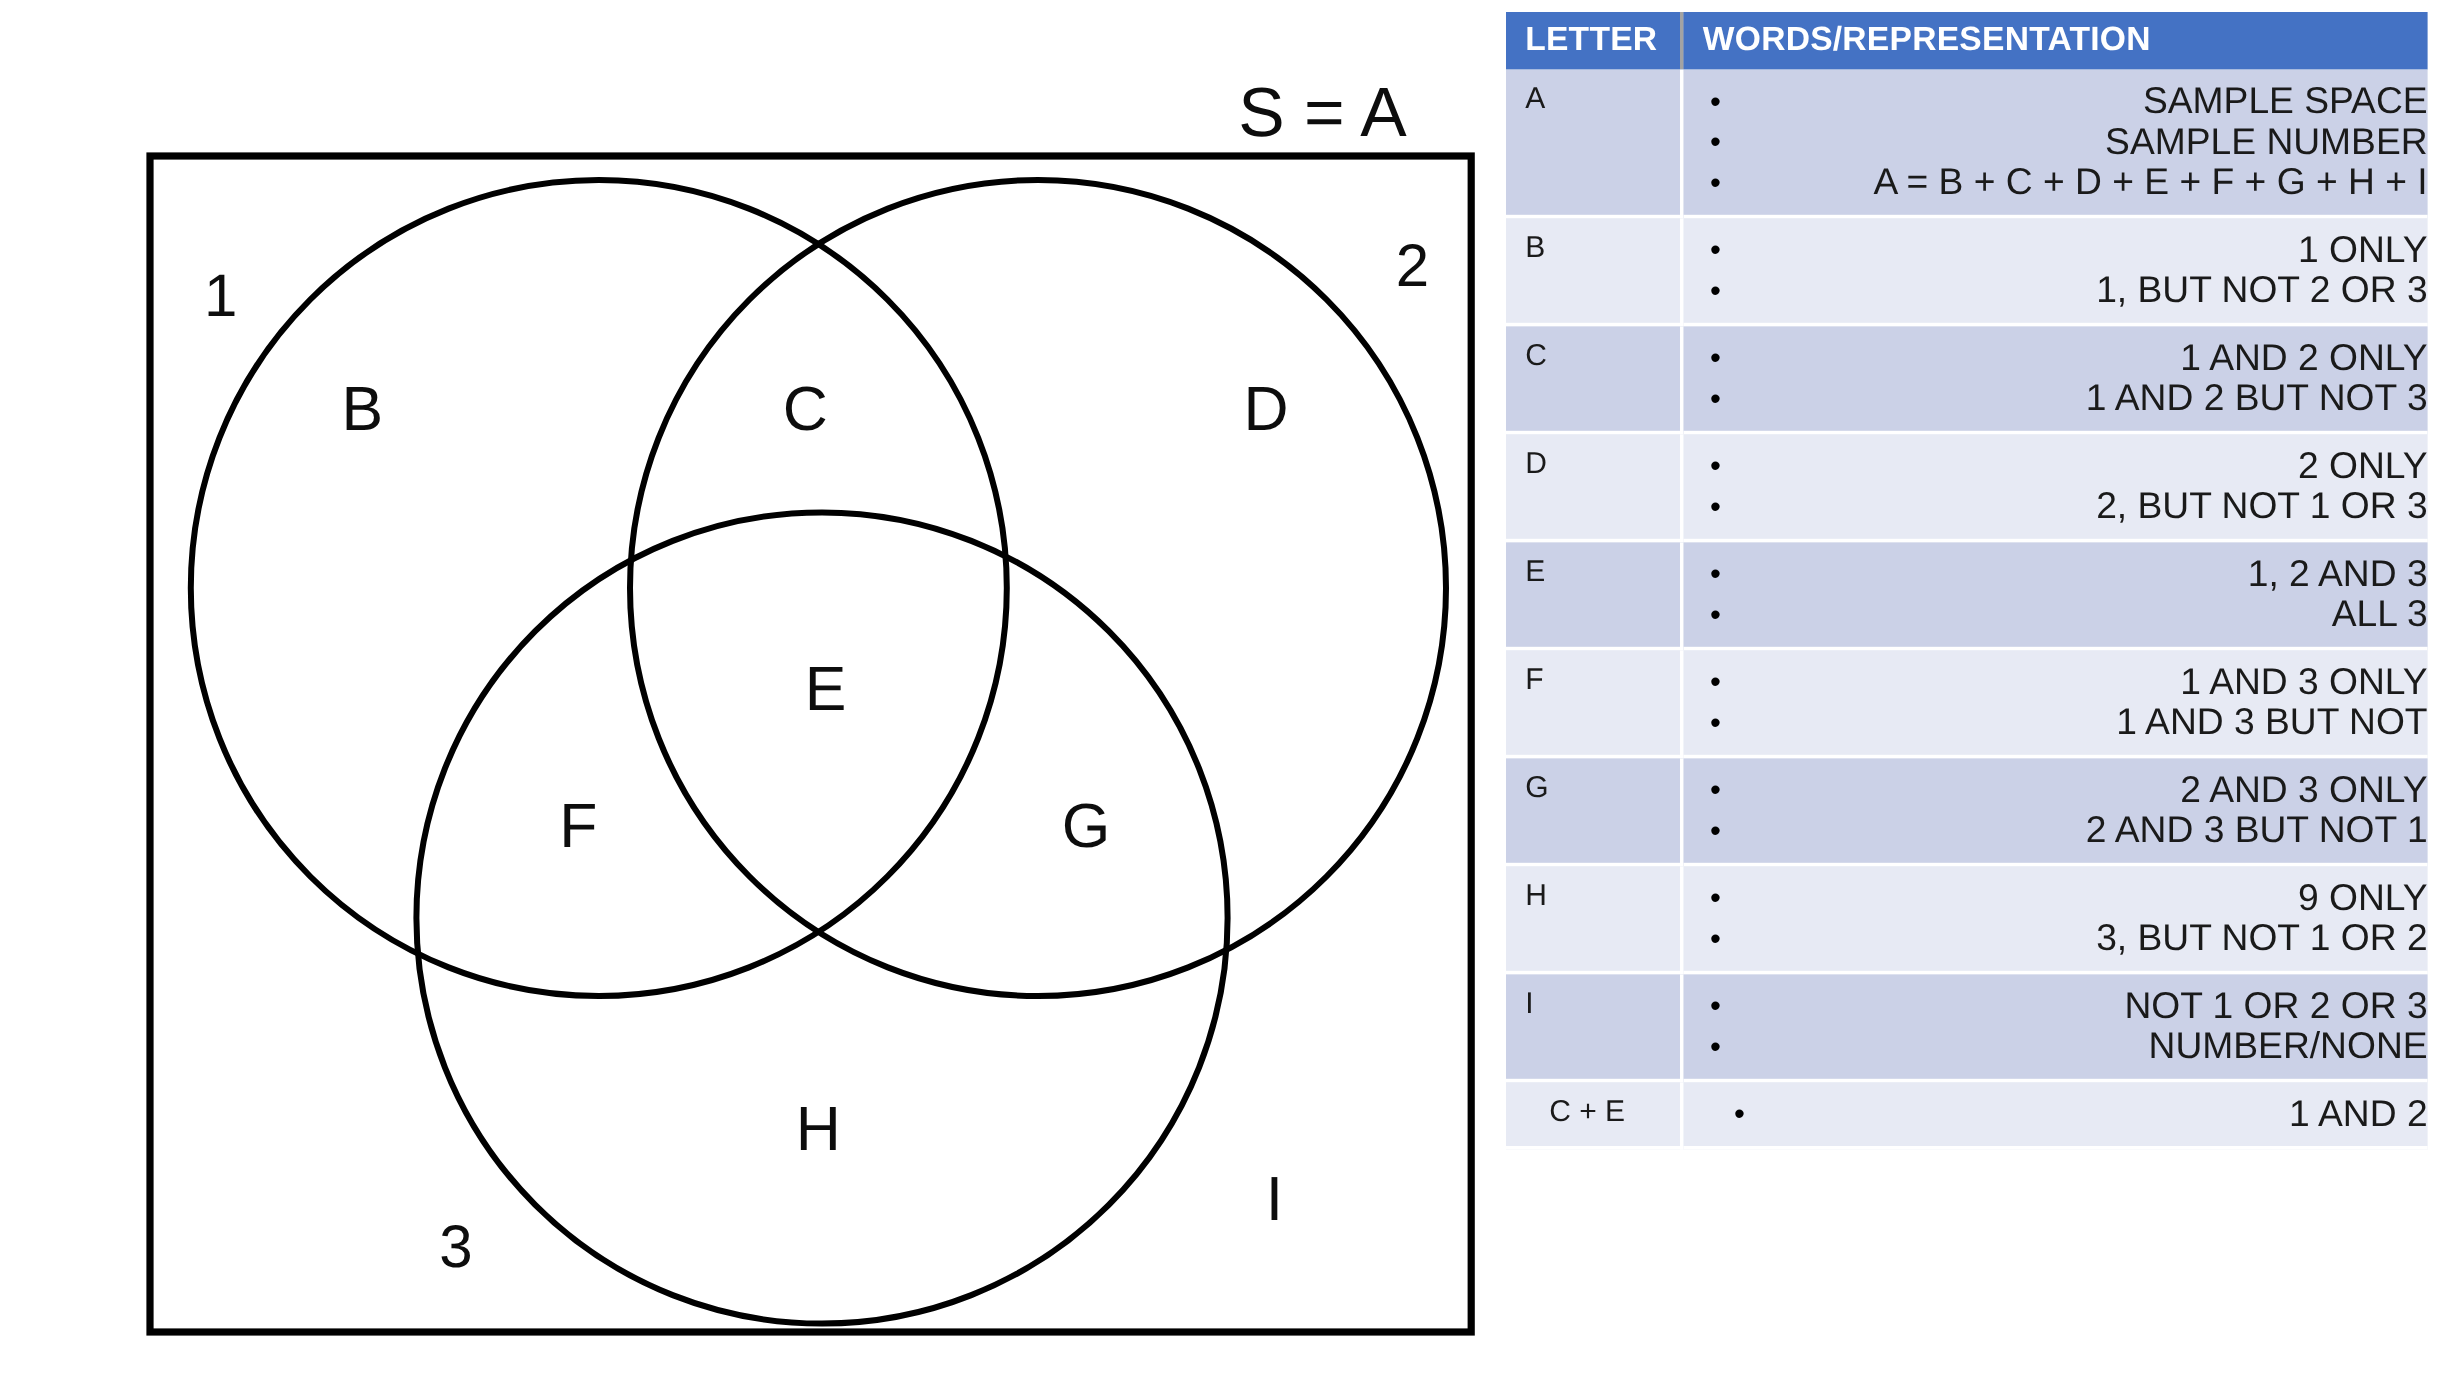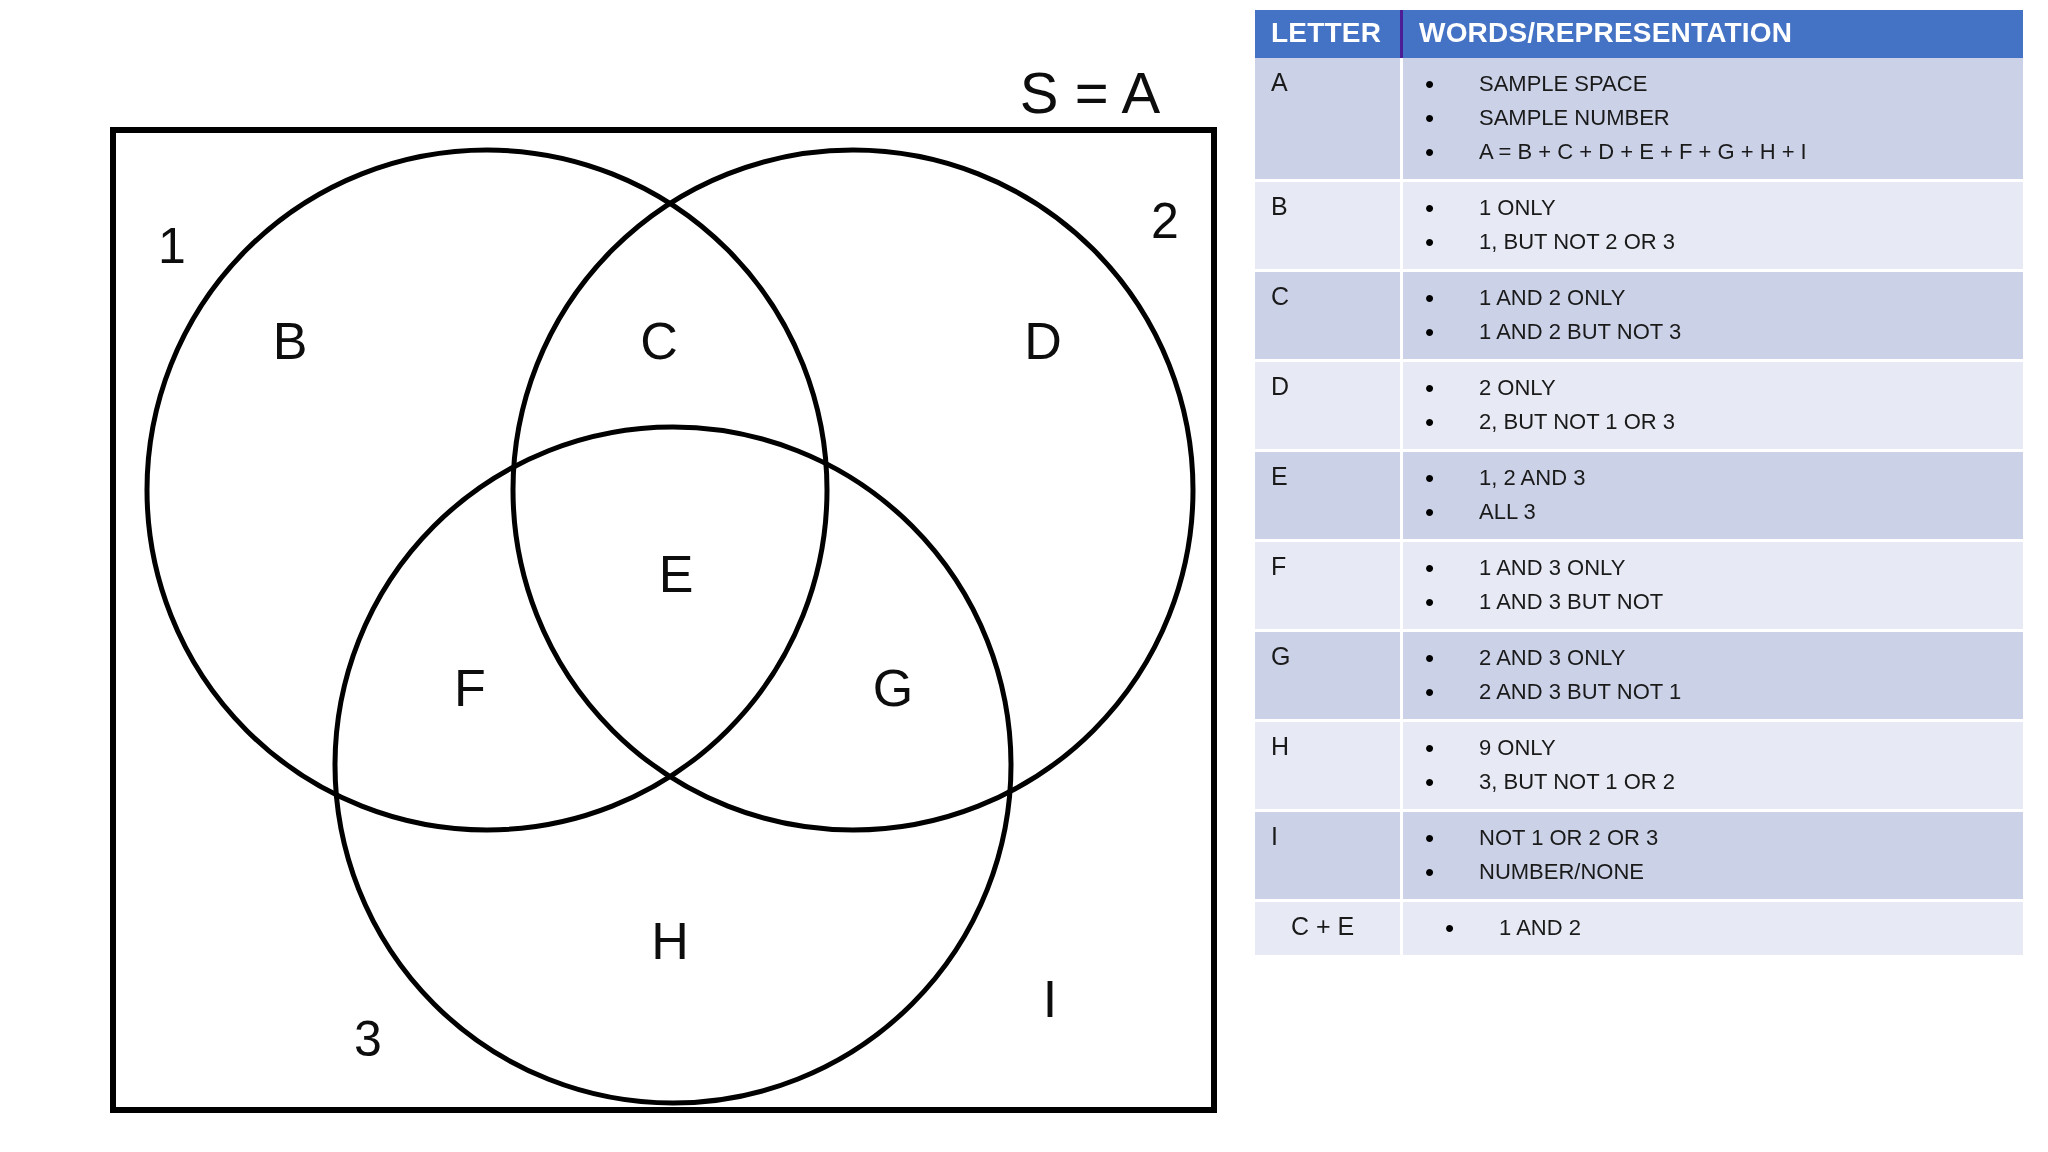--- a/index.html
+++ b/index.html
@@ -6,21 +6,21 @@
   html,body{margin:0;padding:0;}
   body{
     width:2048px;height:1152px;
     background:#ffffff;
     font-family:"Liberation Sans", sans-serif;
     overflow:hidden;
     position:relative;
   }
   
   #venn-panel{
-    position:absolute;left:0;top:0;width:1248px;height:1108px;
+    position:absolute;left:0;top:0;width:1248px;height:1108px;padding-left:12px;
   }
   #venn-svg{display:block;}
   .venn-label{
     font-family:"Liberation Sans", sans-serif;
     fill:#0d0d0d;
     font-size:52px;
     text-anchor:middle;
     dominant-baseline:middle;
   }
   .venn-num{
@@ -55,21 +55,21 @@
   }
   table.legend th{
     background:#4472C4;
     color:#ffffff;
     font-size:28px;
     font-weight:bold;
     text-align:left;
     padding:7px 0 9px 16px;
     letter-spacing:0.2px;
     vertical-align:middle;
-    border-right:3px solid #4c1d95;
+    border-right:3px solid #a3a3a3;
     height:44px;
     box-sizing:border-box;
   }
   table.legend th.last{border-right:none;}
   table.legend td{
     vertical-align:top;
     font-size:25px;
     color:#1a1a1a;
     border-right:3px solid #ffffff;
     border-bottom:3px solid #ffffff;
@@ -90,23 +90,24 @@
   }
   ul.bullets{
     list-style:none;
     margin:0;
     padding:9px 0 10px 0;
   }
   ul.bullets li{
     position:relative;
     padding:0 0 0 76px;
     line-height:34px;
-    font-size:22px;
+    font-size:31px;
     color:#1a1a1a;
     white-space:nowrap;
+    text-align:right;
   }
   ul.bullets li::before{
     content:"\2022";
     position:absolute;
     left:22px;
     top:0;
     font-size:26px;
     line-height:34px;
     color:#000000;
   }

